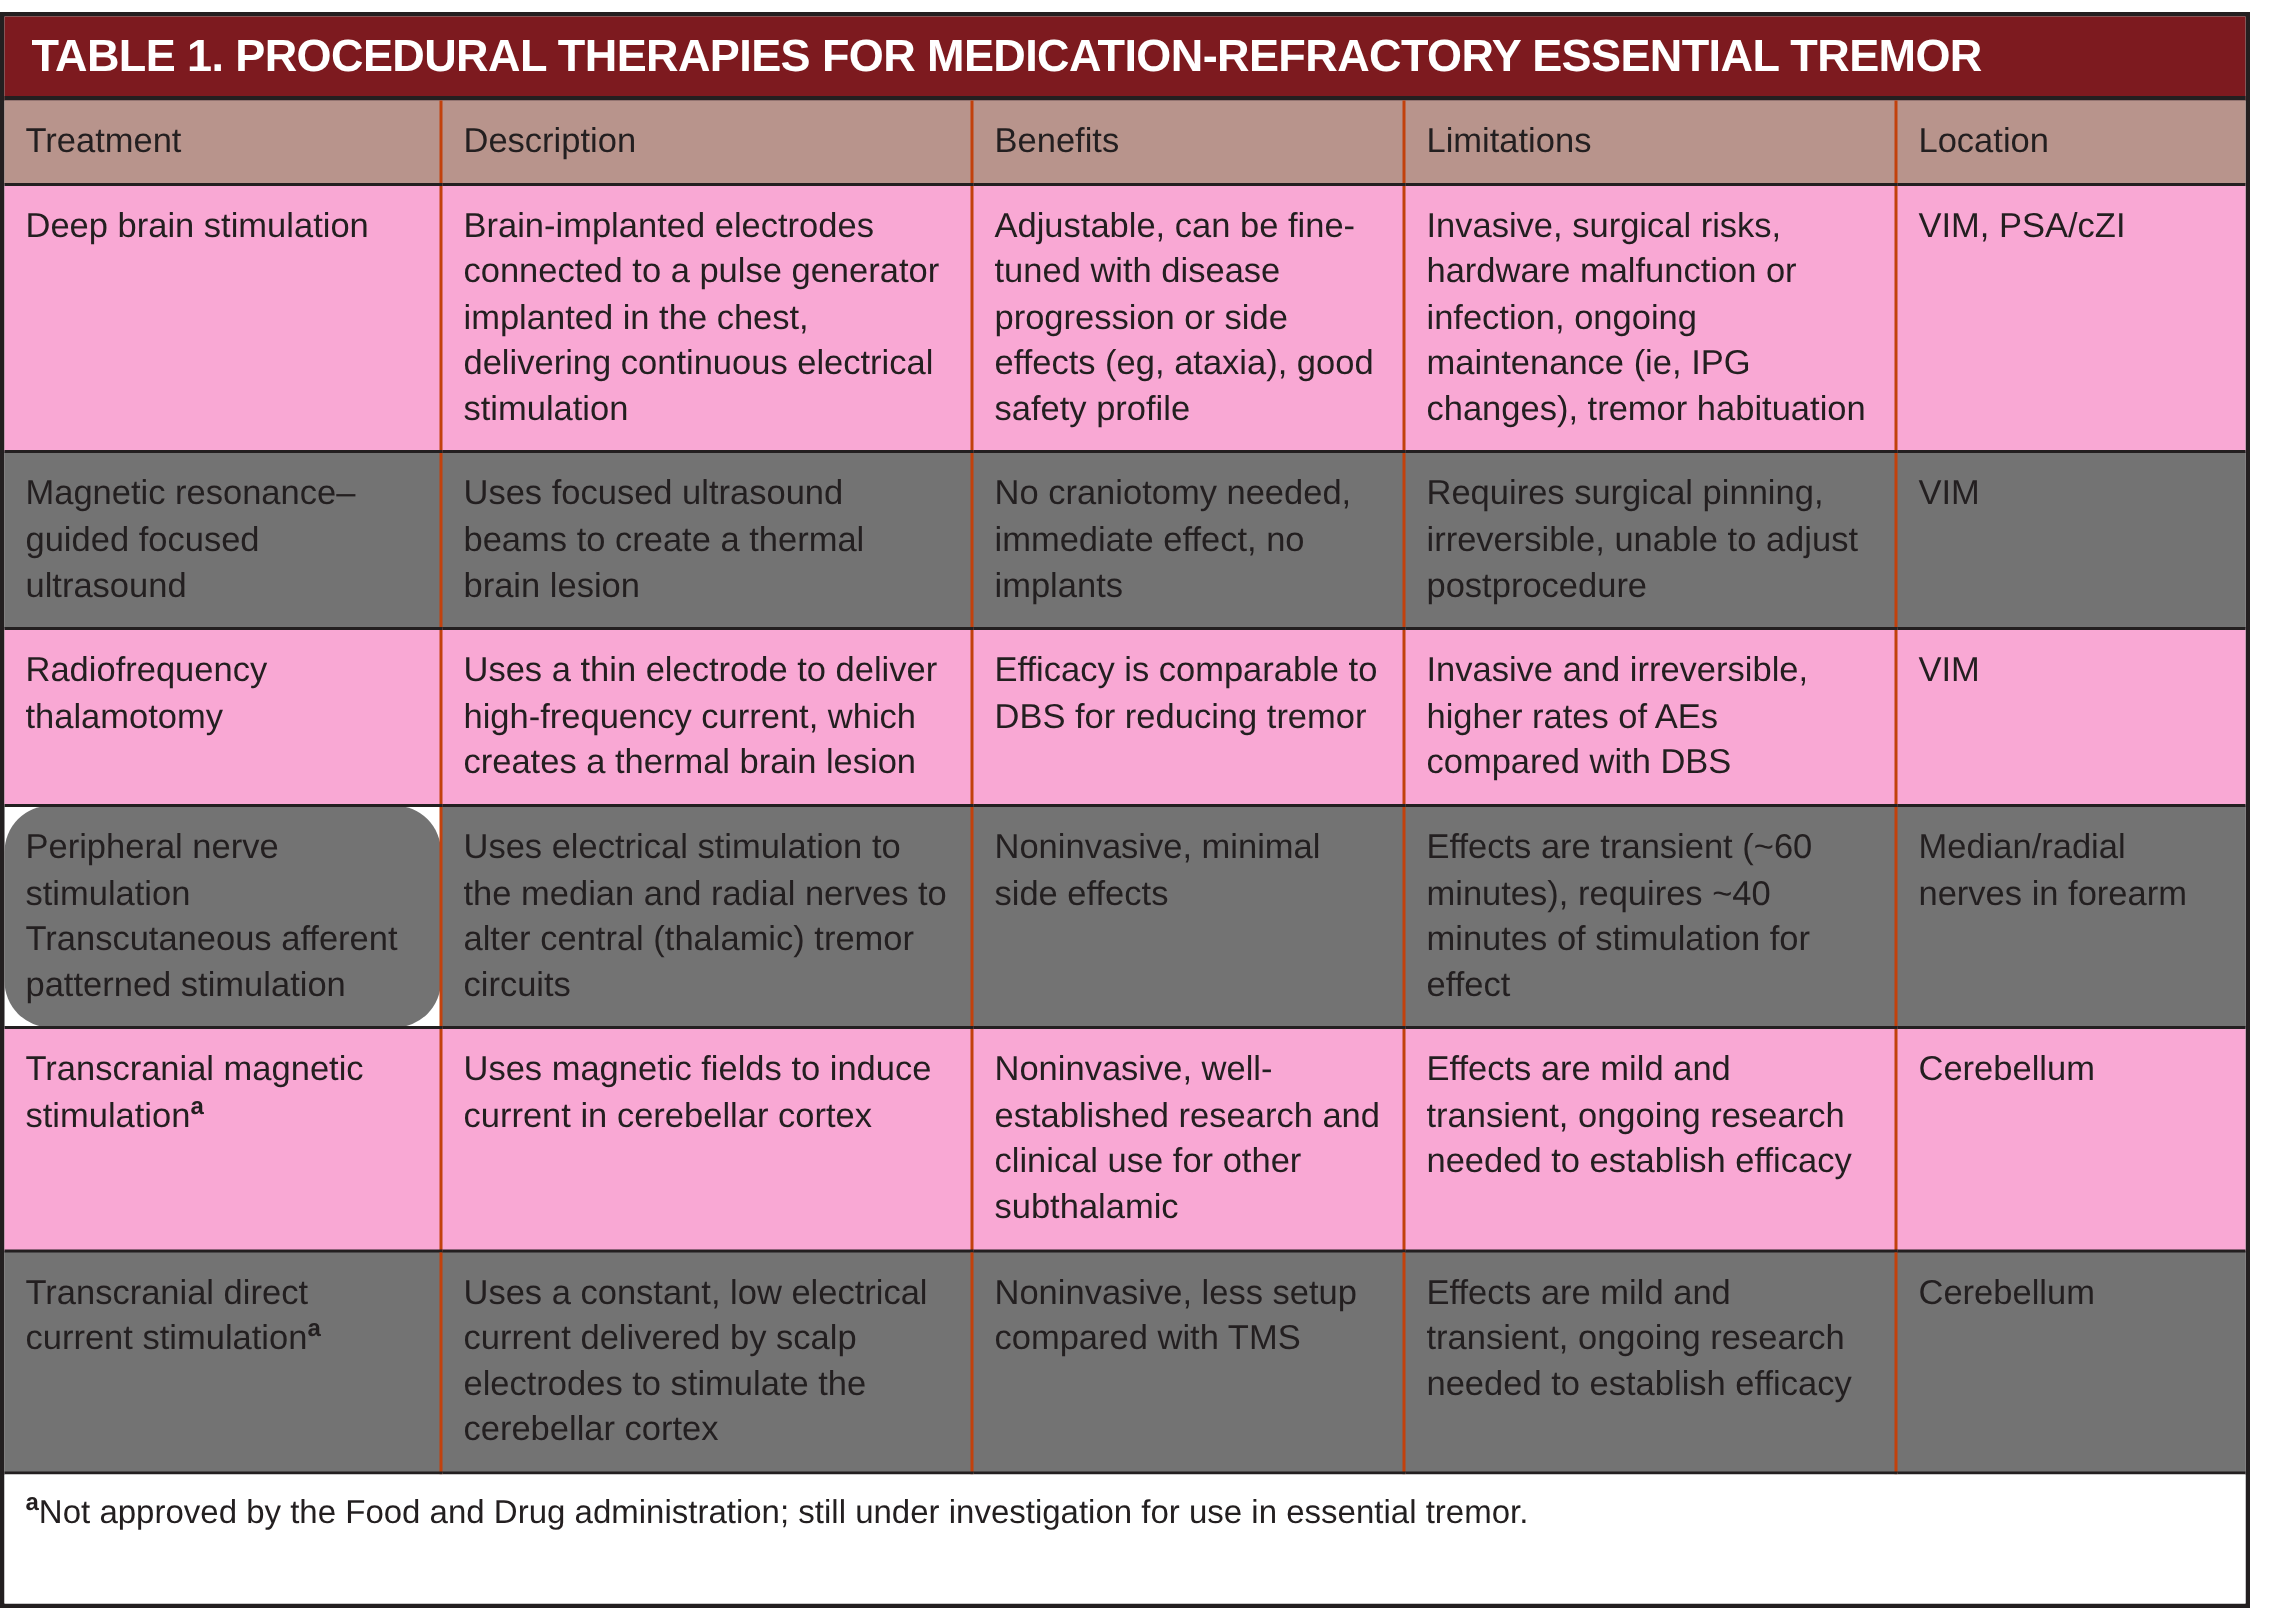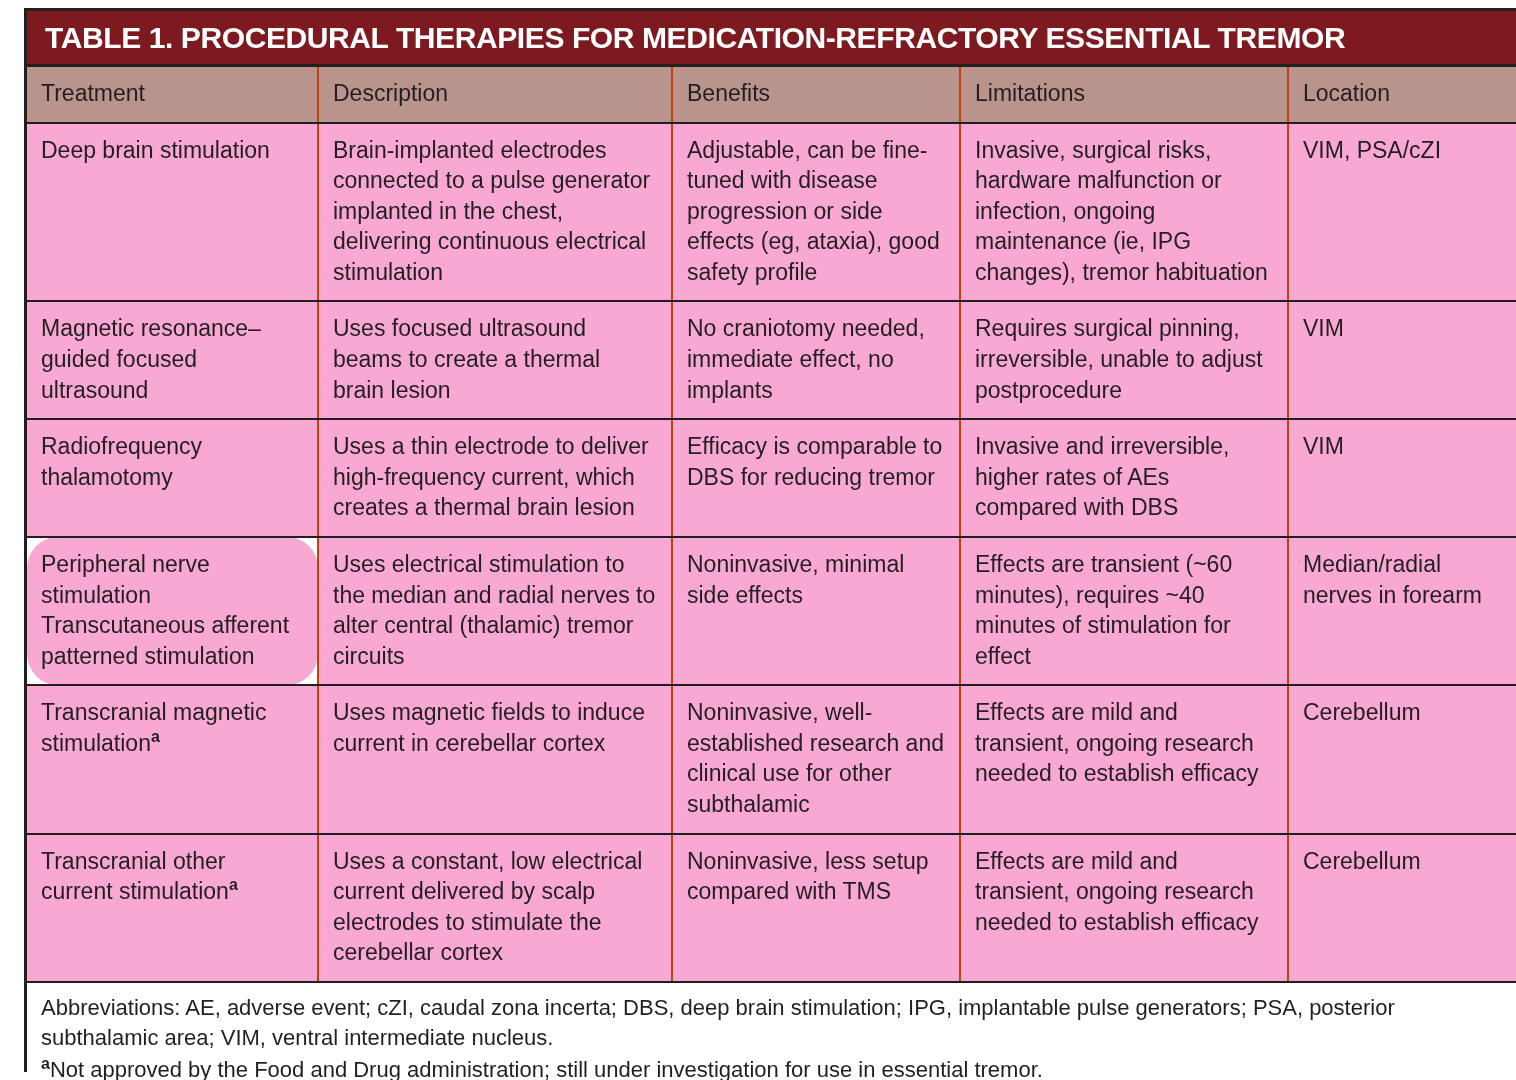--- a/index.html
+++ b/index.html
@@ -11,21 +11,21 @@
     width: 1516px;
     height: 1080px;
     font-family: "Liberation Sans", sans-serif;
     overflow: hidden;
   }
 
   .table-frame {
     box-sizing: border-box;
     width: 1516px;
     height: 1080px;
-    padding: 8px 8px 8px 24px;
+    padding: 8px 8px 8px 0;
     background: #ffffff;
   }
 
   .table-outer {
     box-sizing: border-box;
     width: 1500px;
     height: 1064px;
     border: 3px solid #231f20;
     display: flex;
     flex-direction: column;
@@ -85,21 +85,21 @@
   thead th {
     background: #B8948C;
     font-weight: bold;
     font-size: 23.5px;
     padding-top: 9px;
     padding-bottom: 10px;
     border-bottom: 2px solid #231f20;
   }
 
   tbody tr.shaded td { background: #f9a8d4; }
-  tbody tr.plain  td { background: #f9a8d4; }
+  tbody tr.plain  td { background: #737373; }
 
   .sup {
     font-size: 16px;
     font-weight: bold;
     vertical-align: super;
     line-height: 0;
   }
 
   
   .footnotes {
@@ -178,29 +178,28 @@
 
         <tr class="shaded">
           <td><span>Transcranial magnetic stimulation</span><span class="sup">a</span></td>
           <td>Uses magnetic fields to induce current in cerebellar cortex</td>
           <td>Noninvasive, well-established research and clinical use for other subthalamic</td>
           <td>Effects are mild and transient, ongoing research needed to establish efficacy</td>
           <td>Cerebellum</td>
         </tr>
 
         <tr class="plain">
-          <td><span>Transcranial other current stimulation</span><span class="sup">a</span></td>
+          <td><span>Transcranial direct current stimulation</span><span class="sup">a</span></td>
           <td>Uses a constant, low electrical current delivered by scalp electrodes to stimulate the cerebellar cortex</td>
           <td>Noninvasive, less setup compared with TMS</td>
           <td>Effects are mild and transient, ongoing research needed to establish efficacy</td>
           <td>Cerebellum</td>
         </tr>
 
       </tbody>
     </table>
 
     <div class="footnotes">
-      <p>Abbreviations: AE, adverse event; cZI, caudal zona incerta; DBS, deep brain stimulation; IPG, implantable pulse generators; PSA, posterior subthalamic area; VIM, ventral intermediate nucleus.</p>
       <p><span class="sup">a</span><span>Not approved by the Food and Drug administration; still under investigation for use in essential tremor.</span></p>
     </div>
 
   </div>
 </div>
 
 </body></html>

